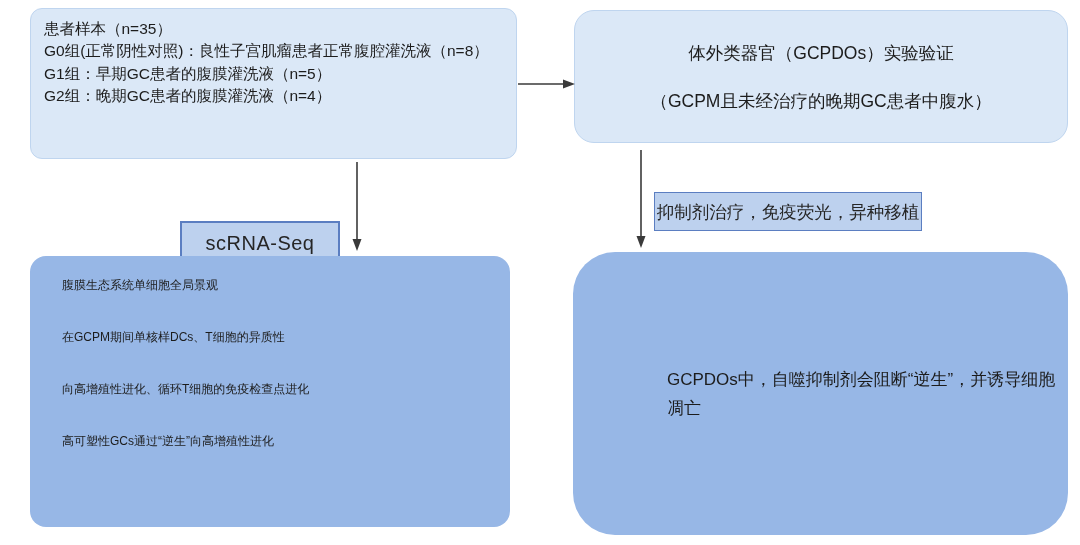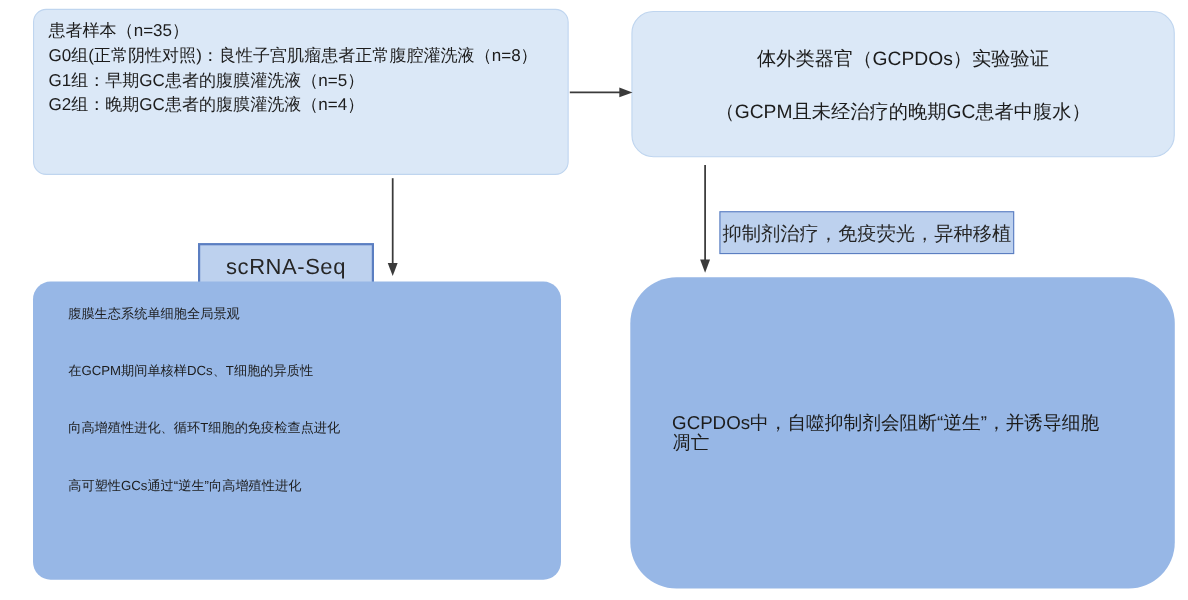--- a/index.html
+++ b/index.html
@@ -64,22 +64,22 @@
     font-size:12px;
   }
   .results-left .rline{height:52px;line-height:24px;white-space:nowrap;}
   .results-right{
     left:573px;top:252px;width:495px;height:283px;
     background:var(--dark-box-fill);
     border-radius:42px;
     display:flex;align-items:center;
   }
   .results-right .rtext{
-    margin-left:38px;width:400px;
-    font-size:17px;line-height:18px;
+    margin-left:94px;width:400px;
+    font-size:17px;line-height:29px;
   }
   svg.arrows{position:absolute;left:0;top:0;pointer-events:none;}
   .arrow-line{stroke:var(--arrow);stroke-width:1.6;fill:none;}
   .arrow-head{fill:var(--arrow);stroke:none;}
 </style>
 </head>
 <body>
 
 <div class="stage">
 

